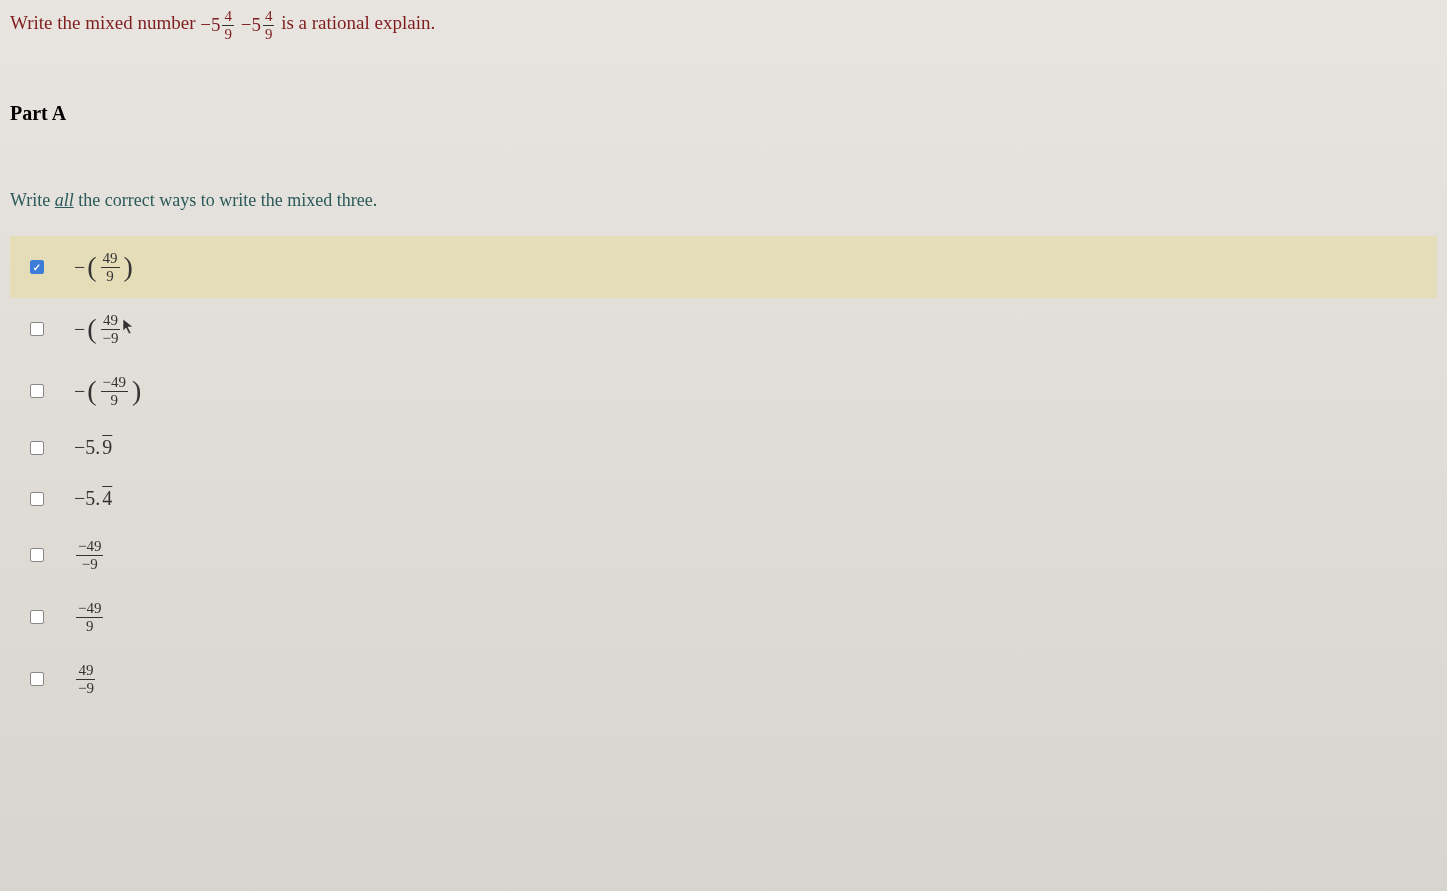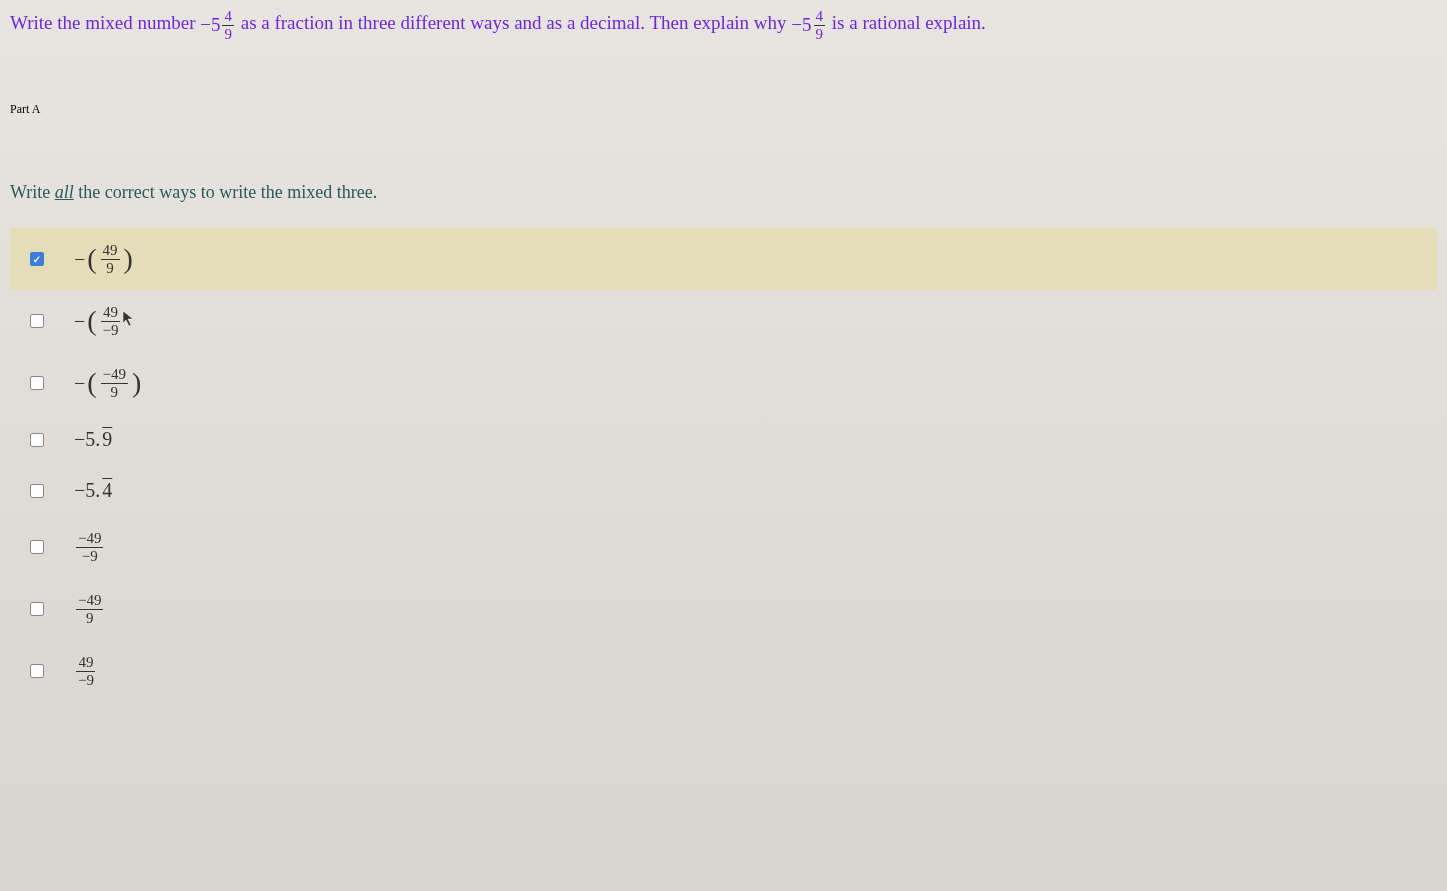--- a/index.html
+++ b/index.html
@@ -11,27 +11,27 @@
       font-family: Georgia, 'Times New Roman', serif;
       background: linear-gradient(to bottom, #e8e4e0 0%, #e0dcd6 50%, #d8d4ce 100%);
       padding: 8px 10px;
       color: #2a2a2a;
       width: 1447px;
       height: 891px;
       overflow: hidden;
     }
     .question-text {
       font-size: 19px;
-      color: #6d28d9;
+      color: #7f1d1d;
       line-height: 1.6;
       margin-bottom: 60px;
     }
     .part-label {
-      font-size: 12px;
-      font-weight: normal;
+      font-size: 20px;
+      font-weight: bold;
       color: #000;
       margin-bottom: 65px;
     }
     .instruction {
       font-size: 18px;
       color: #2a5a5a;
       font-style: normal;
       margin-bottom: 25px;
     }
     .instruction .italic {
@@ -119,21 +119,20 @@
 
 <div class="question-text">
   <span>Write the mixed number </span>
   <span class="mixed-inline">
     <span>−5</span>
     <span class="frac">
       <span class="num">4</span>
       <span class="den">9</span>
     </span>
   </span>
-  <span> as a fraction in three different ways and as a decimal. Then explain why </span>
   <span class="mixed-inline">
     <span>−5</span>
     <span class="frac">
       <span class="num">4</span>
       <span class="den">9</span>
     </span>
   </span>
   <span> is a rational explain.</span>
 </div>
 

